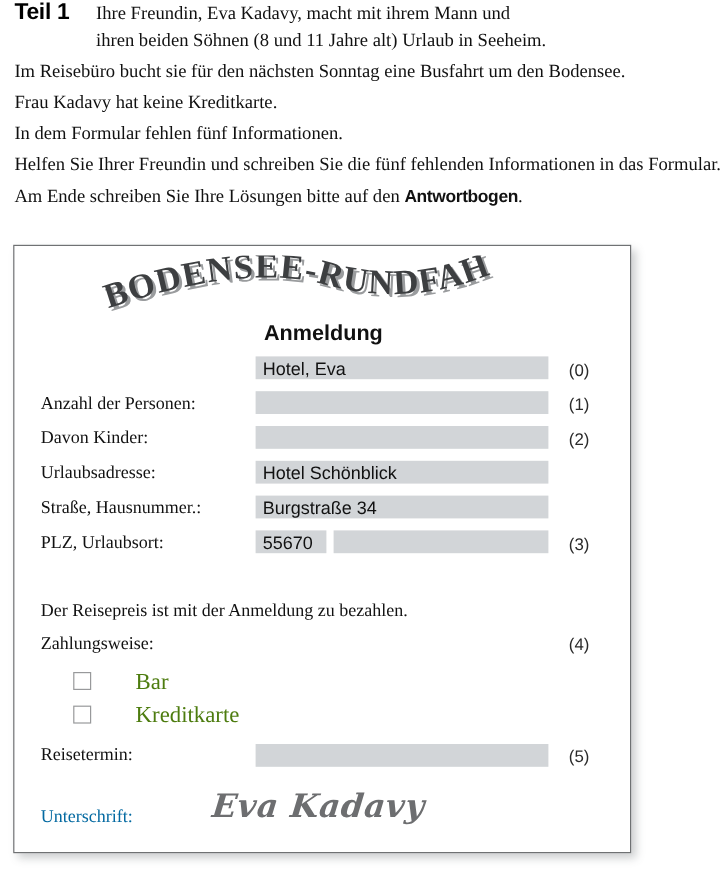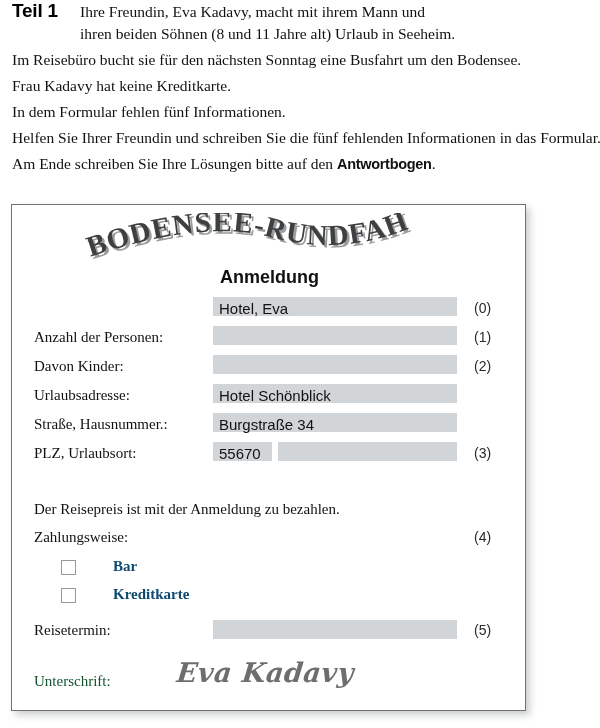--- a/index.html
+++ b/index.html
@@ -208,24 +208,23 @@
     height: 15px;
     border: 1px solid #98999b;
     background: #ffffff;
     box-sizing: border-box;
   }
   .check-label {
     position: absolute;
     left: 101px;
     top: 1px;
     font-family: "Liberation Serif", serif;
-    font-size: 15px;
-    color: #0c4a6e;
-    white-space: nowrap;
-    font-weight: bold;
+    font-size: 19px;
+    color: #4d7c0f;
+    white-space: nowrap;
   }
 
   
   #reisetermin-row {
     position: absolute;
     left: 0;
     top: 412px;
     width: 515px;
     height: 26px;
   }
@@ -240,21 +239,21 @@
     top: 456px;
     width: 515px;
     height: 36px;
   }
   #signature-label {
     position: absolute;
     left: 22px;
     top: 12px;
     font-family: "Liberation Serif", serif;
     font-size: 15px;
-    color: #14532d;
+    color: #0369a1;
   }
   #signature-value {
     position: absolute;
     left: 165px;
     top: -4px;
     font-family: "DejaVu Serif", "Liberation Serif", serif;
     font-style: italic;
     font-weight: bold;
     font-size: 27px;
     color: #6d6e70;

